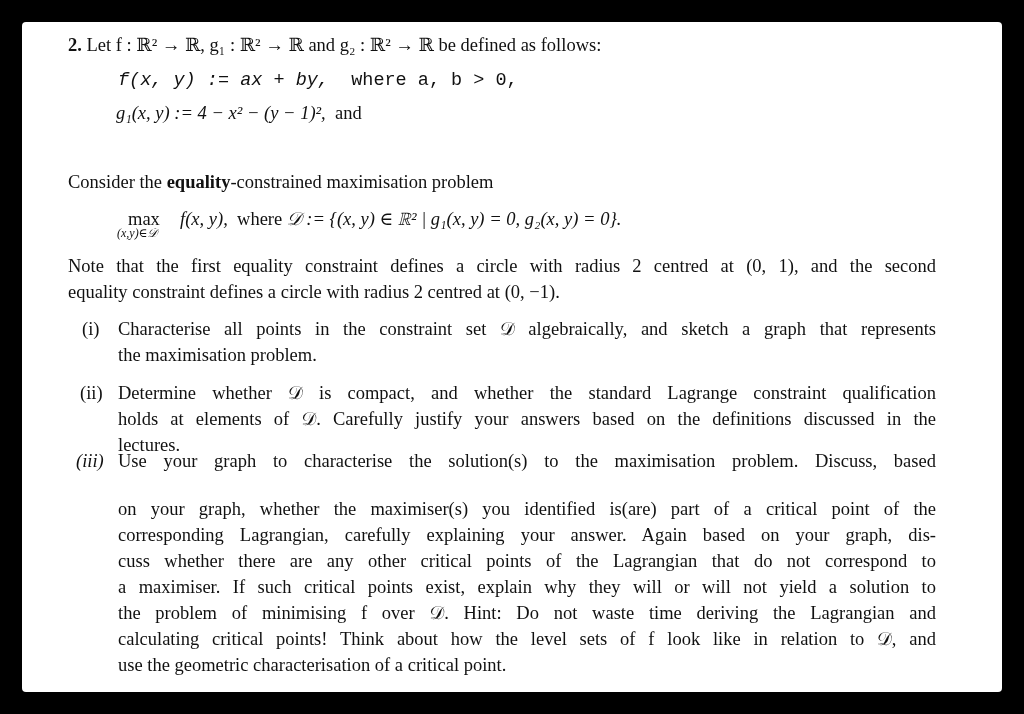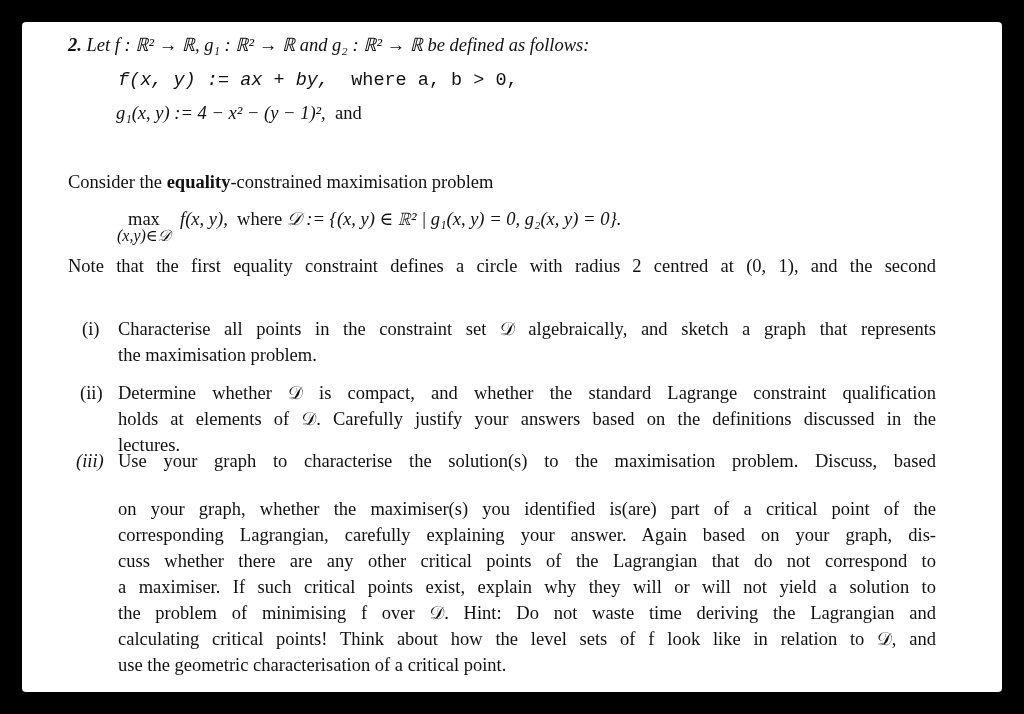--- a/index.html
+++ b/index.html
@@ -8,30 +8,30 @@
       font-family: "Liberation Serif", "DejaVu Serif", serif;
       color:#111;
     }
     .page {
       position:absolute; left:22px; top:22px; width:980px; height:670px;
       background:#fff; border-radius:4px;
     }
     .line { position:absolute; white-space:nowrap; font-size:18.5px; line-height:22px; }
     .m { font-style:italic; }
     .b { font-weight:bold; }
-    .under { position:absolute; font-size:16px; font-style:italic; white-space:nowrap; }
+    .under { position:absolute; font-size:12px; font-style:italic; white-space:nowrap; }
     .label { position:absolute; font-size:18.5px; line-height:22px; }
     .just { text-align:justify; text-align-last:justify; white-space:normal; }
   </style>
 </head>
 <body>
 
 <div class="page">
 
-  <div class="line" style="left:46px; top:12px;font-style:italic;">
+  <div class="line" style="left:46px; top:12px;">
     <span class="b">2.</span>
     <span>Let f : ℝ² → ℝ, g₁ : ℝ² → ℝ and g₂ : ℝ² → ℝ be defined as follows:</span>
   </div>
 
   <div class="line" style="left:96px; top:48px;font-family:Liberation Mono, monospace;">
     <span class="m">f(x, y)</span>
     <span class="m">:= ax + by,</span>
     &nbsp;<span>where a, b &gt; 0,</span>
   </div>
   <div class="line" style="left:94px; top:80px;">
@@ -48,20 +48,21 @@
   <div class="under" style="left:95px; top:204px;">(x,y)∈𝒟</div>
   <div class="line" style="left:158px; top:186px;">
     <span class="m">f(x, y),</span>
     &nbsp;<span>where</span>
     <span class="m">𝒟 := {(x, y) ∈ ℝ² | g₁(x, y) = 0, g₂(x, y) = 0}.</span>
   </div>
 
   <div class="line" style="left:46px; top:233px; width:868px;">
     <div class="just">Note that the first equality constraint defines a circle with radius 2 centred at (0, 1), and the second</div>
   </div>
+  <div class="line" style="left:46px; top:259px;">equality constraint defines a circle with radius 2 centred at (0, −1).</div>
 
   <div class="label" style="left:60px; top:296px;">(i)</div>
   <div class="line" style="left:96px; top:296px; width:818px;">
     <div class="just">Characterise all points in the constraint set 𝒟 algebraically, and sketch a graph that represents</div>
   </div>
   <div class="line" style="left:96px; top:322px;">the maximisation problem.</div>
 
   <div class="label" style="left:58px; top:360px;">(ii)</div>
   <div class="line" style="left:96px; top:360px; width:818px;">
     <div class="just">Determine whether 𝒟 is compact, and whether the standard Lagrange constraint qualification</div>

